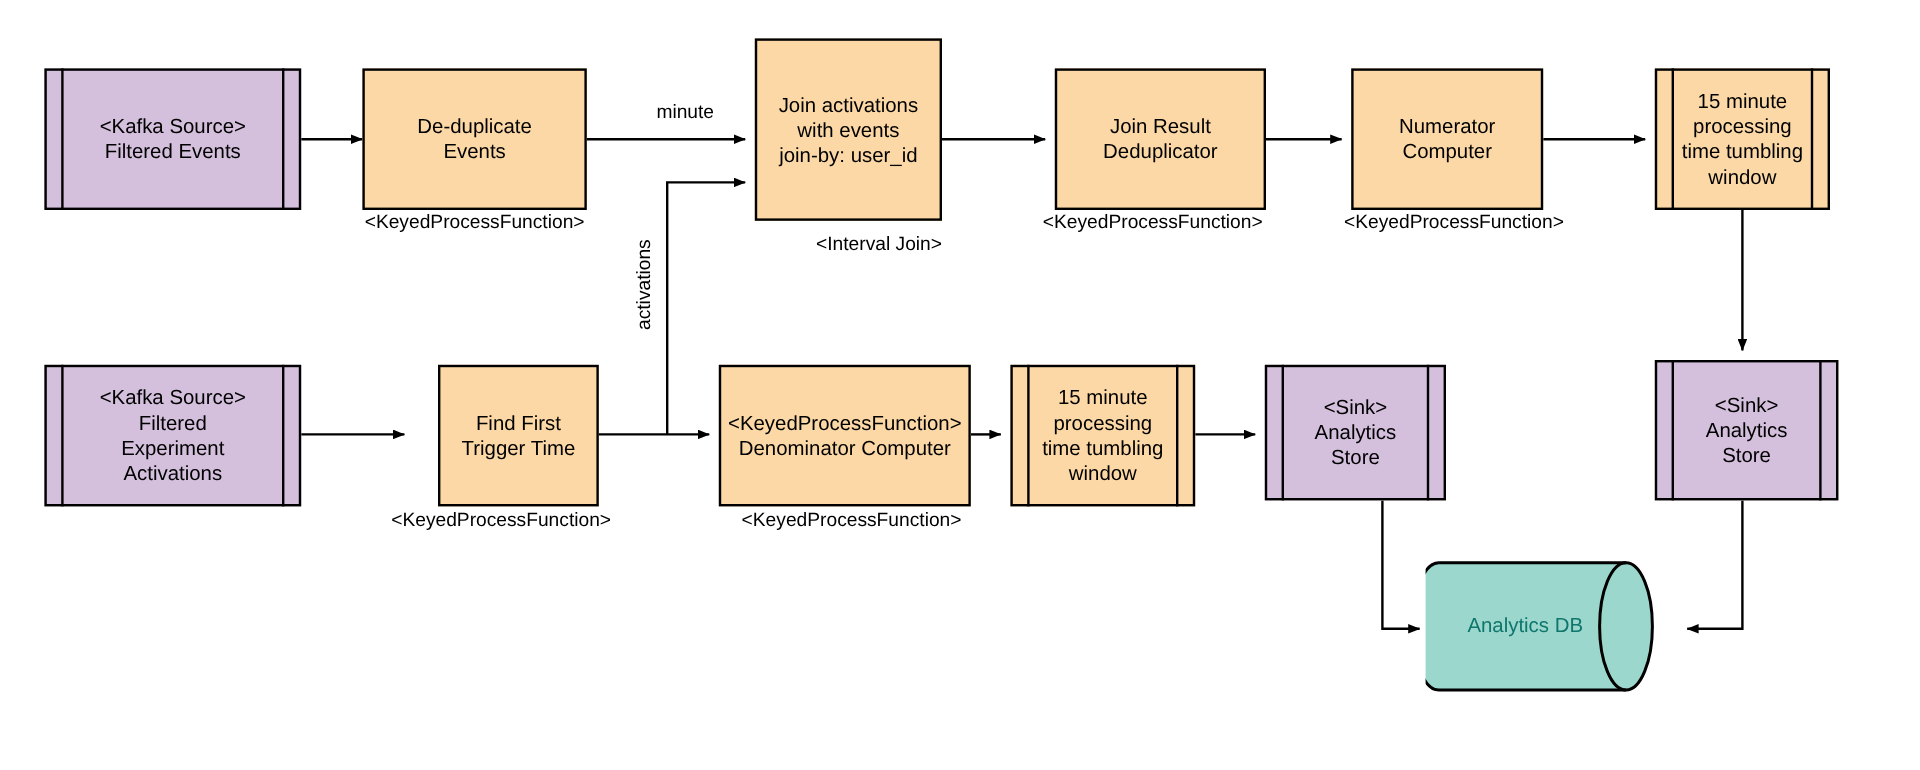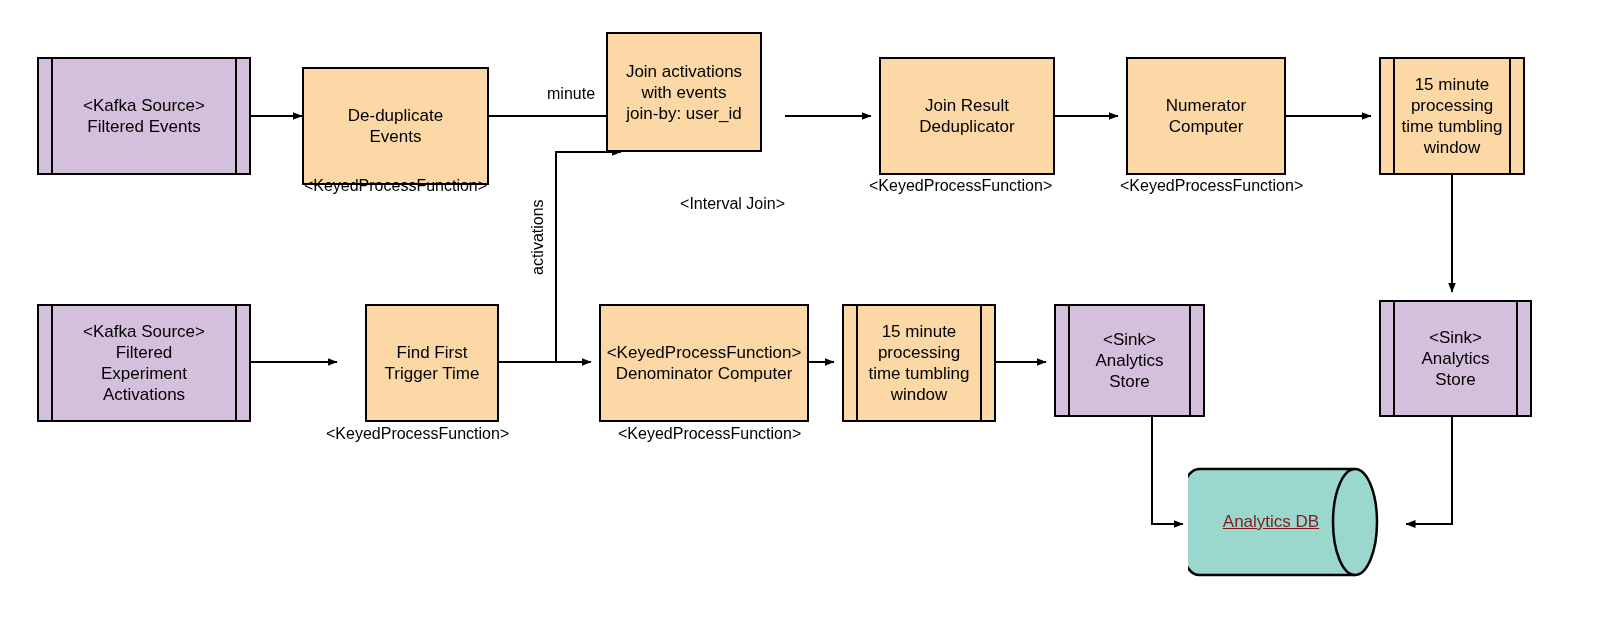--- a/index.html
+++ b/index.html
@@ -97,24 +97,23 @@
   .cylinder .cyl-label {
     position: absolute;
     left: 0;
     top: 0;
     width: 100%;
     height: 100%;
     display: flex;
     align-items: center;
     justify-content: center;
     font-size: 17px;
-    color: #7f1d1d;
+    color: #0f766e;
     padding-right: 44px;
     box-sizing: border-box;
-    text-decoration: underline;
   }
 </style>
 </head>
 <body>
 
 <div id="canvas">
 
   <svg id="edge-layer" width="1600" height="642" viewBox="0 0 1600 642">
     <defs>
       <marker id="arrow" markerWidth="10" markerHeight="8" refX="9.5" refY="4" orient="auto" markerUnits="userSpaceOnUse">
@@ -149,26 +148,26 @@
 
       <path d="M1452,417 L1452,524 L1406,524" marker-end="url(#arrow)"></path>
     </g>
   </svg>
 
   <div class="node fill-purple stacked" style="left:37px; top:57px; width:214px; height:118px;">
     <span class="label">&lt;Kafka Source&gt;
 Filtered Events</span>
   </div>
 
-  <div class="node fill-orange" style="left:302px; top:67px; width:187px; height:118px;">
+  <div class="node fill-orange" style="left:302px; top:57px; width:187px; height:118px;">
     <span class="label">De-duplicate Events</span>
   </div>
   <div class="caption" style="left:302px; top:176px; width:187px;">&lt;KeyedProcessFunction&gt;</div>
 
-  <div class="node fill-orange" style="left:606px; top:32px; width:156px; height:120px;">
+  <div class="node fill-orange" style="left:629px; top:32px; width:156px; height:152px;">
     <span class="label">Join activations
 with events
 join-by: user_id</span>
   </div>
   <div class="caption" style="left:629px; top:194px; width:156px;text-align:right;">&lt;Interval Join&gt;</div>
 
   <div class="node fill-orange" style="left:879px; top:57px; width:176px; height:118px;">
     <span class="label">Join Result
 Deduplicator</span>
   </div>

